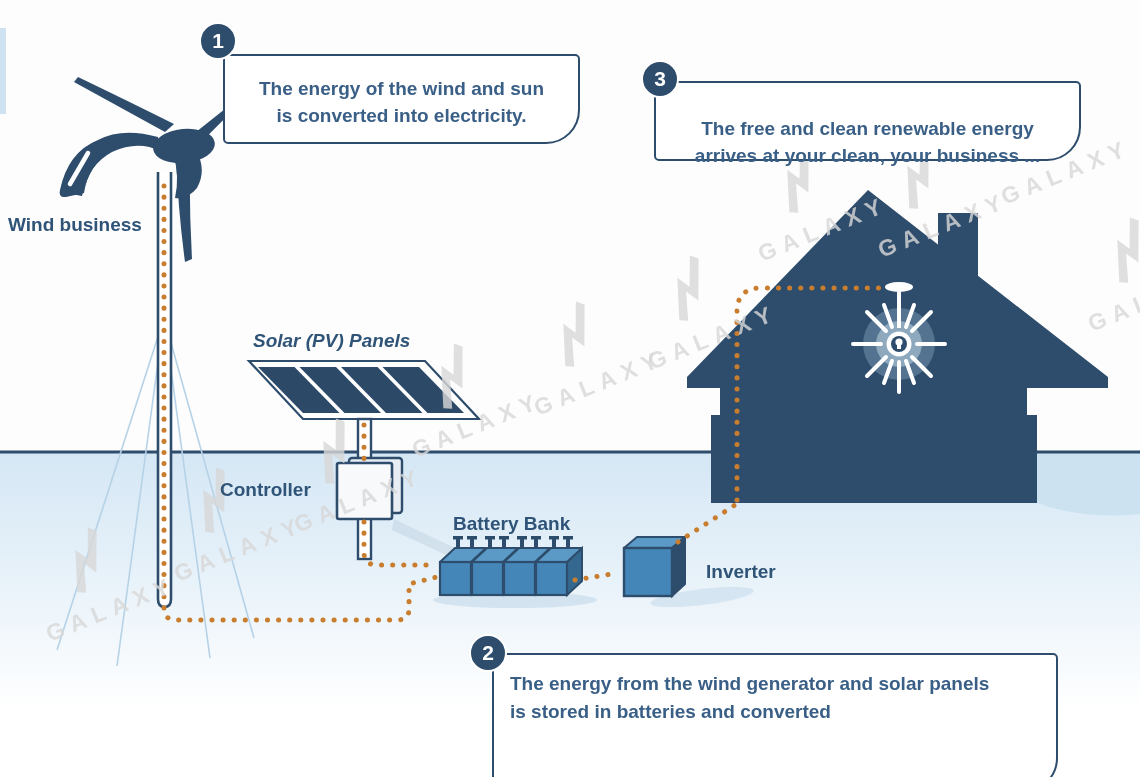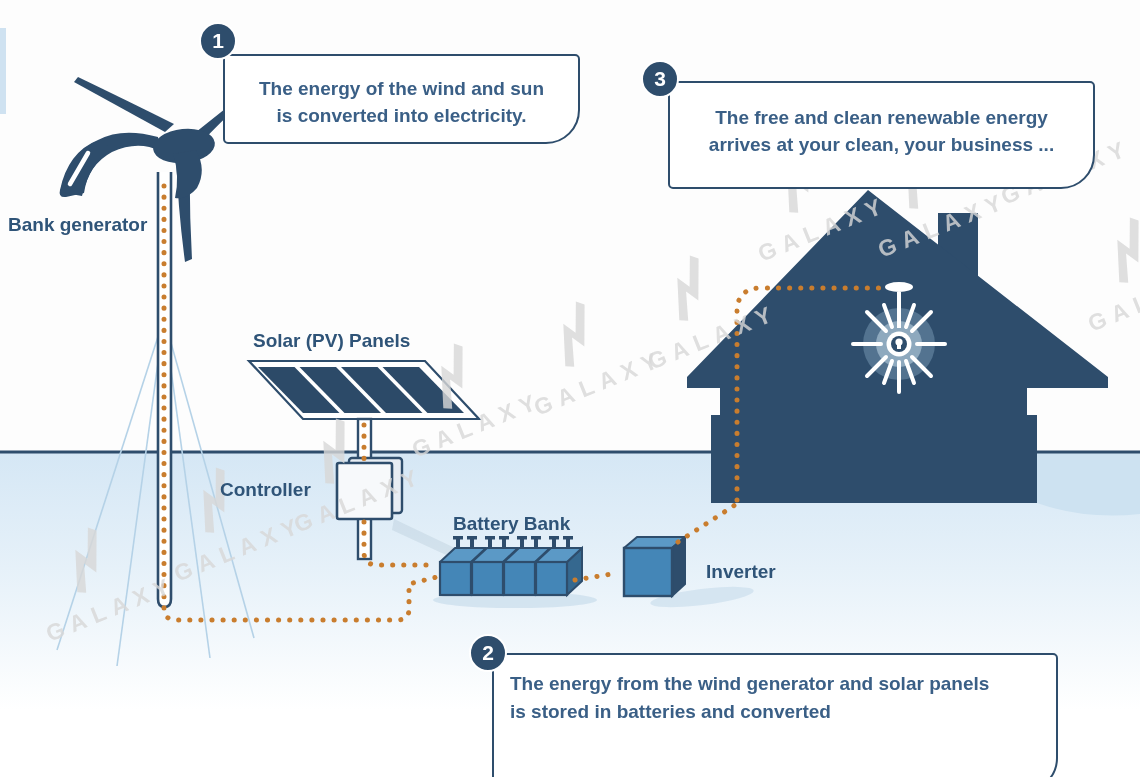--- a/index.html
+++ b/index.html
@@ -214,35 +214,35 @@
   <div class="edge-stripe"></div>
 
   <div class="callout center" style="left:223px;top:35px;width:357px;height:90px;padding-top:19px;margin-top:19px;">
     <div>The energy of the wind and sun</div>
     <div>is converted into electricity.</div>
   </div>
   <div class="badge" style="left:199px;top:22px;">
     <span>1</span>
   </div>
 
-  <div class="callout center" style="left:668px;top:81px;width:427px;height:108px;padding-top:21px;">
+  <div class="callout center" style="left:654px;top:81px;width:427px;height:80px;padding-top:32px;">
     <div>The free and clean renewable energy</div>
     <div>arrives at your clean, your business ...</div>
   </div>
   <div class="badge" style="left:641px;top:60px;">
     <span>3</span>
   </div>
 
   <div class="callout" style="left:492px;top:653px;width:566px;height:139px;padding:15px 14px 0 16px;line-height:28px;">
     <div>The energy from the wind generator and solar panels</div>
     <div>is stored in batteries and converted</div>
   </div>
   <div class="badge" style="left:469px;top:634px;">
     <span>2</span>
   </div>
 
-  <div class="lbl" style="left:8px;top:214px;">Bank generator</div>
-  <div class="lbl" style="left:253px;top:330px;">Solar (PV) Panels</div>
+  <div class="lbl" style="left:8px;top:214px;">Wind business</div>
+  <div class="lbl" style="left:253px;top:330px;font-style:italic;">Solar (PV) Panels</div>
   <div class="lbl" style="left:220px;top:479px;">Controller</div>
   <div class="lbl" style="left:453px;top:513px;">Battery Bank</div>
   <div class="lbl" style="left:686px;top:561px;margin-left:20px;">Inverter</div>
 
 </div>
 
 </body></html>

